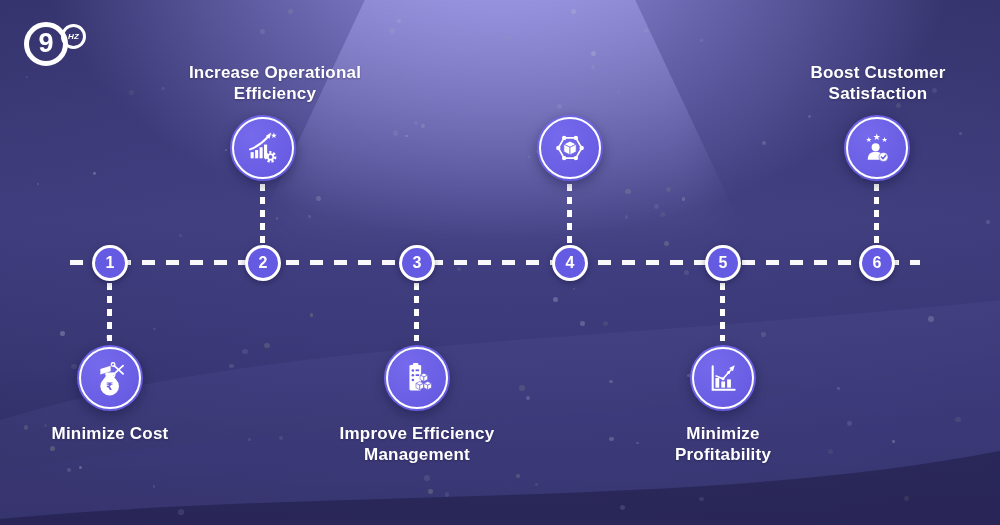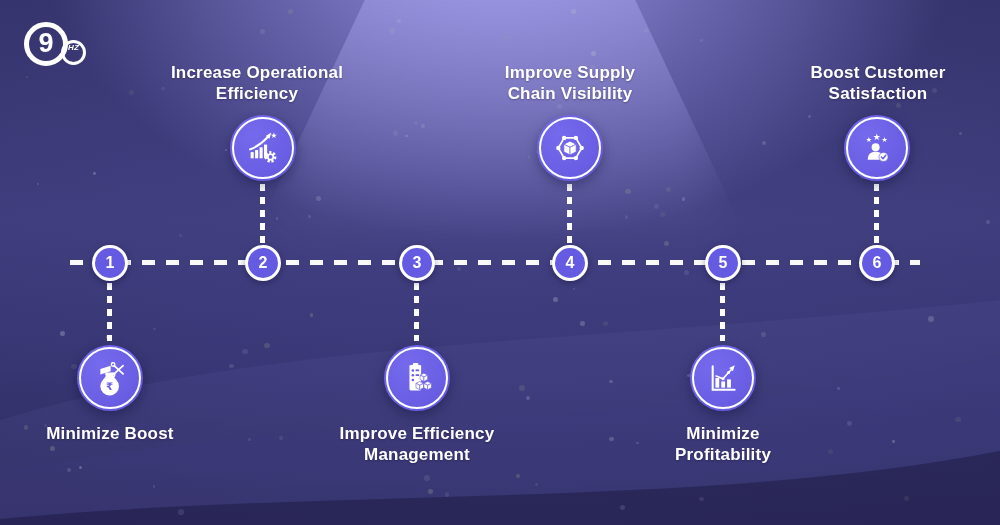--- a/index.html
+++ b/index.html
@@ -26,22 +26,22 @@
   .dot{position:absolute;border-radius:50%;}
 
   
   .logo{position:absolute;left:24px;top:20px;width:70px;height:52px;}
   .logo-big{
     position:absolute;left:0;top:2px;width:34px;height:34px;border-radius:50%;
     border:5px solid #fff;display:flex;align-items:center;justify-content:center;
   }
   .logo-big span{color:#fff;font-weight:800;font-size:27px;line-height:1;margin-top:-2px;}
   .logo-small{
-    position:absolute;left:37px;top:20px;width:19px;height:19px;border-radius:50%;
-    border:3.5px solid #fff;display:flex;align-items:flex-start;justify-content:center;font-style:italic;
+    position:absolute;left:37px;top:4px;width:19px;height:19px;border-radius:50%;
+    border:3.5px solid #fff;display:flex;align-items:center;justify-content:center;font-style:italic;
   }
   .logo-small span{color:#fff;font-weight:800;font-size:8px;letter-spacing:0.2px;}
 
   
   .hline{
     position:absolute;left:70px;top:260px;width:850px;height:5px;
     background:repeating-linear-gradient(90deg,#fff 0 13px,transparent 13px 24px);
     opacity:0.97;
   }
   .vline{
@@ -75,21 +75,21 @@
     z-index:4;
   }
 
   
   .m1-node{left:92px;top:245px;}   .m1-icon{left:77px;top:345px;}
   .m1-line{left:107px;top:283px;height:58px;}
   .m1-label{left:10px;top:423px;width:200px;}
 
   .m2-node{left:245px;top:245px;}  .m2-icon{left:230px;top:115px;}
   .m2-line{left:260px;top:184px;height:59px;}
-  .m2-label{left:152px;top:62px;width:210px;}
+  .m2-label{left:170px;top:62px;width:210px;}
 
   .m3-node{left:399px;top:245px;}  .m3-icon{left:384px;top:345px;}
   .m3-line{left:414px;top:283px;height:58px;}
   .m3-label{left:322px;top:423px;width:190px;}
 
   .m4-node{left:552px;top:245px;}  .m4-icon{left:537px;top:115px;}
   .m4-line{left:567px;top:184px;height:59px;}
   .m4-label{left:495px;top:62px;width:150px;}
 
   .m5-node{left:705px;top:245px;}  .m5-icon{left:690px;top:345px;}
@@ -228,21 +228,21 @@
         <path d="M51 14 L38 26" stroke="#fff" stroke-width="2.6" stroke-linecap="round"></path>
         <circle cx="36.5" cy="12.5" r="2.6" fill="none" stroke="#fff" stroke-width="2"></circle>
         <circle cx="36.5" cy="27.5" r="2.6" fill="none" stroke="#fff" stroke-width="2"></circle>
         <rect x="25" y="24" width="13" height="5" rx="2" fill="#fff"></rect>
         <polygon points="26,29 37,29 41,35 22,35" fill="#fff"></polygon>
         <circle cx="31.5" cy="44" r="13.5" fill="#fff"></circle>
         <text x="31.5" y="49" font-size="15" font-weight="bold" fill="#6a5ee4" text-anchor="middle">₹</text>
       </svg>
     </div>
   </div>
-  <div class="label m1-label">Minimize Boost</div>
+  <div class="label m1-label">Minimize Cost</div>
 
   <div class="vline m2-line"></div>
   <div class="node m2-node">
     <span>2</span>
   </div>
   <div class="icon-circle m2-icon">
     <div class="icon-ring">
       <svg width="44" height="44" viewBox="0 0 64 64">
         <rect x="14" y="38" width="4.5" height="9" fill="#fff"></rect>
         <rect x="20.5" y="35" width="4.5" height="12" fill="#fff"></rect>
@@ -303,21 +303,20 @@
         <circle cx="23.5" cy="17.3" r="3.2" fill="#fff"></circle>
         <circle cx="40.5" cy="17.3" r="3.2" fill="#fff"></circle>
         <g stroke="#6a5ee4" stroke-width="1">
           <polygon points="32,22 41,26.5 32,31 23,26.5" fill="#fff"></polygon>
           <polygon points="23,26.5 32,31 32,42 23,37.5" fill="#fff"></polygon>
           <polygon points="41,26.5 32,31 32,42 41,37.5" fill="#fff"></polygon>
         </g>
       </svg>
     </div>
   </div>
-  <div class="label m4-label">Improve Supply Chain Visibility</div>
 
   <div class="vline m5-line"></div>
   <div class="node m5-node">
     <span>5</span>
   </div>
   <div class="icon-circle m5-icon">
     <div class="icon-ring">
       <svg width="44" height="44" viewBox="0 0 64 64">
         <path d="M17 15 L17 49 L49 49" stroke="#fff" stroke-width="3" fill="none" stroke-linecap="round"></path>
         <rect x="21" y="32" width="5.5" height="14" fill="#fff"></rect>

